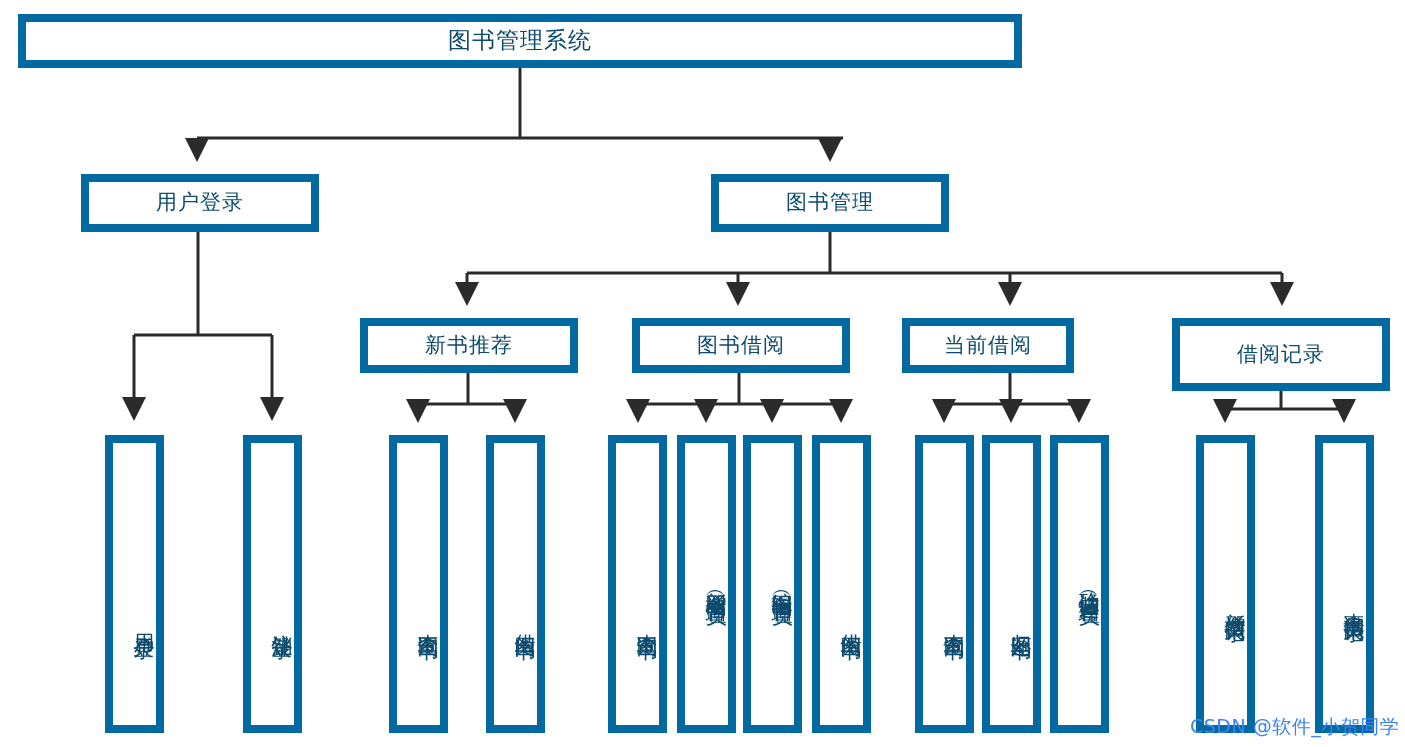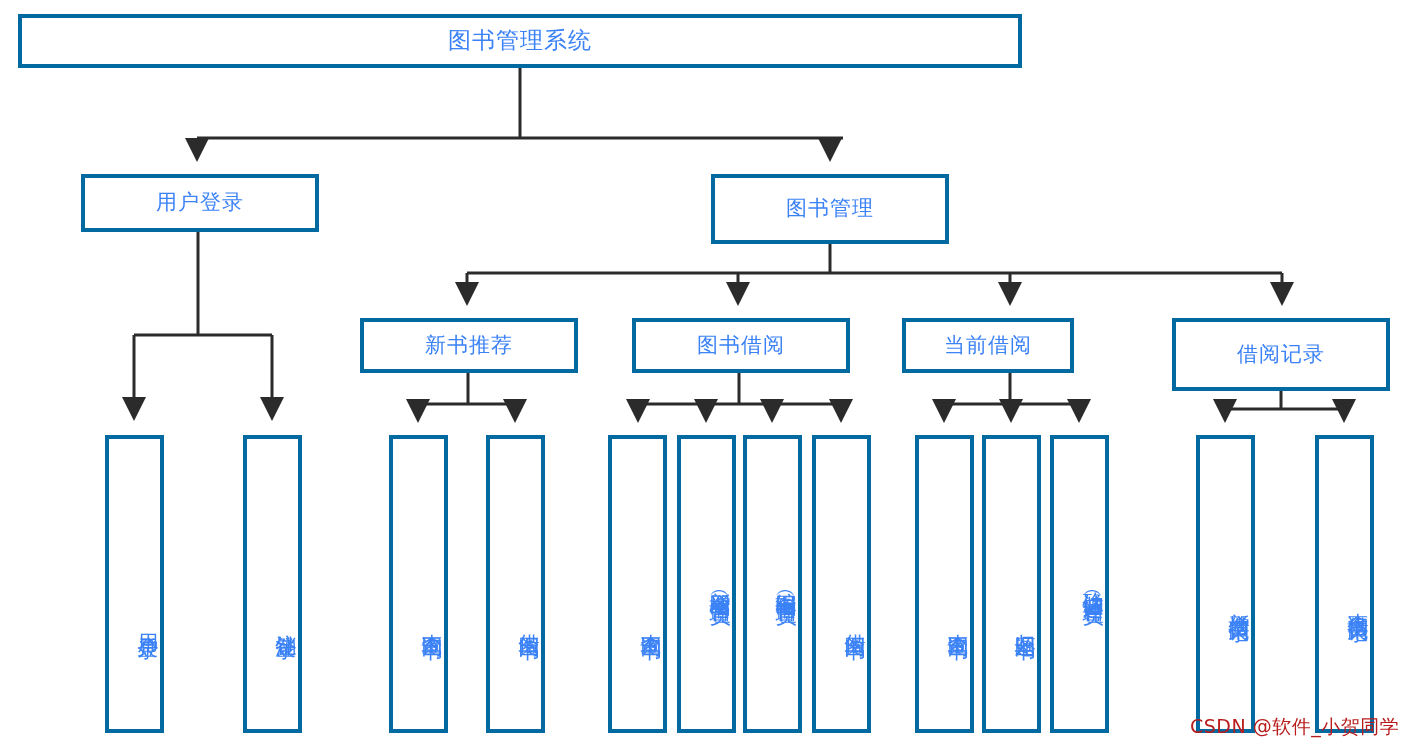--- a/index.html
+++ b/index.html
@@ -22,26 +22,26 @@
     position: absolute;
     left: 0;
     top: 0;
     width: 1405px;
     height: 747px;
     pointer-events: none;
   }
   .node {
     position: absolute;
     box-sizing: border-box;
-    border: 4px solid #0369a1;
+    border: 8px solid #0369a1;
     background: #ffffff;
     display: flex;
     align-items: center;
     justify-content: center;
-    color: #3b82f6;
+    color: #0c4a6e;
   }
   .node.horiz {
     font-size: 21px;
     letter-spacing: 1px;
     line-height: 1.2;
   }
   .node.vert {
     writing-mode: vertical-rl;
     text-orientation: upright;
     font-size: 21px;
@@ -56,21 +56,21 @@
     text-orientation: upright;
     display: block;
     white-space: nowrap;
   }
   .node.root {
     font-size: 23px;
   }
   .watermark {
     position: absolute;
     font-size: 19px;
-    color: #b91c1c;
+    color: #3b82f6;
     white-space: nowrap;
     letter-spacing: 0.5px;
   }
 </style>
 </head>
 <body>
 
 <div id="diagram-canvas">
 
   <svg id="edge-layer" viewBox="0 0 1405 747" width="1405" height="747">
@@ -123,21 +123,21 @@
     </g>
   </svg>
 
   <div class="node horiz root" style="left:18px; top:14px; width:1004px; height:54px;">
     <span>图书管理系统</span>
   </div>
 
   <div class="node horiz" style="left:81px; top:174px; width:238px; height:58px;">
     <span>用户登录</span>
   </div>
-  <div class="node horiz" style="left:711px; top:174px; width:238px; height:70px;">
+  <div class="node horiz" style="left:711px; top:174px; width:238px; height:58px;">
     <span>图书管理</span>
   </div>
 
   <div class="node horiz" style="left:360px; top:318px; width:218px; height:55px;">
     <span>新书推荐</span>
   </div>
   <div class="node horiz" style="left:632px; top:318px; width:218px; height:55px;">
     <span>图书借阅</span>
   </div>
   <div class="node horiz" style="left:902px; top:318px; width:172px; height:55px;">

